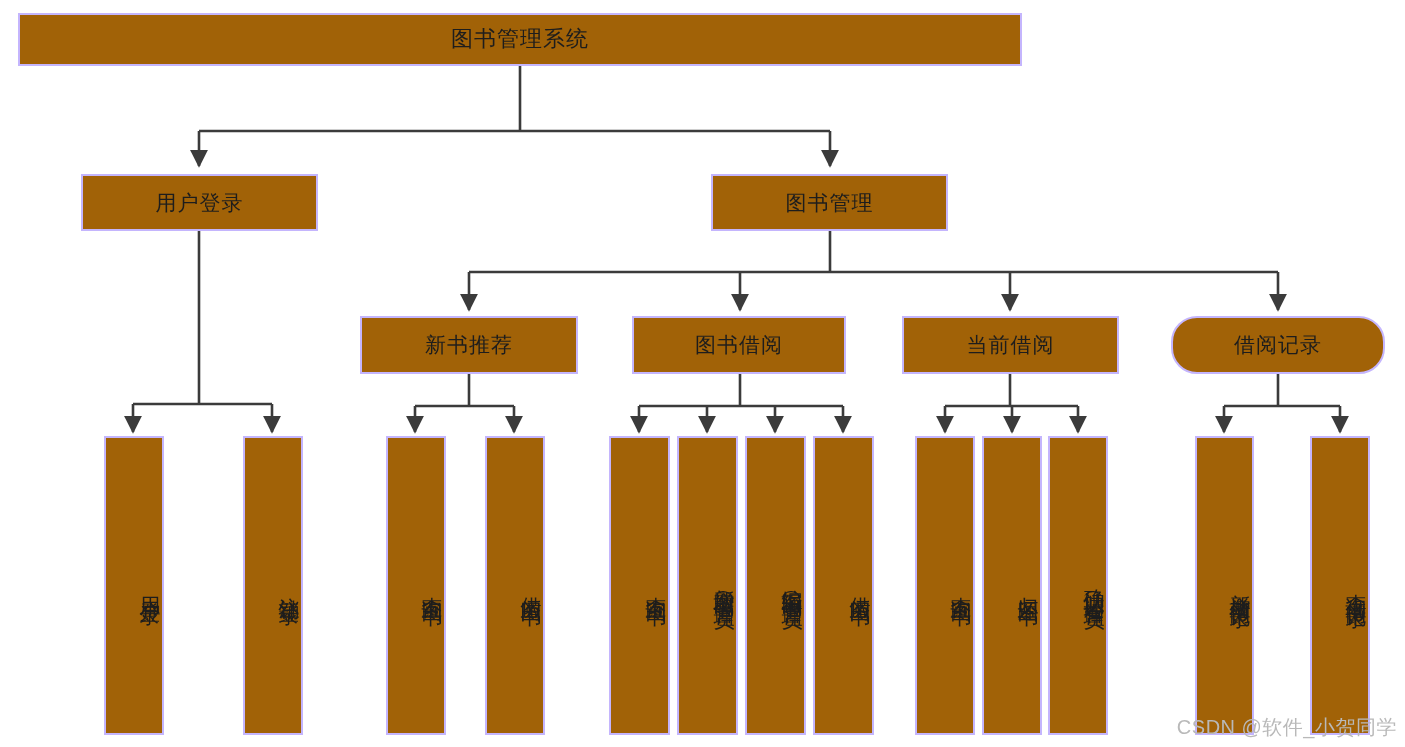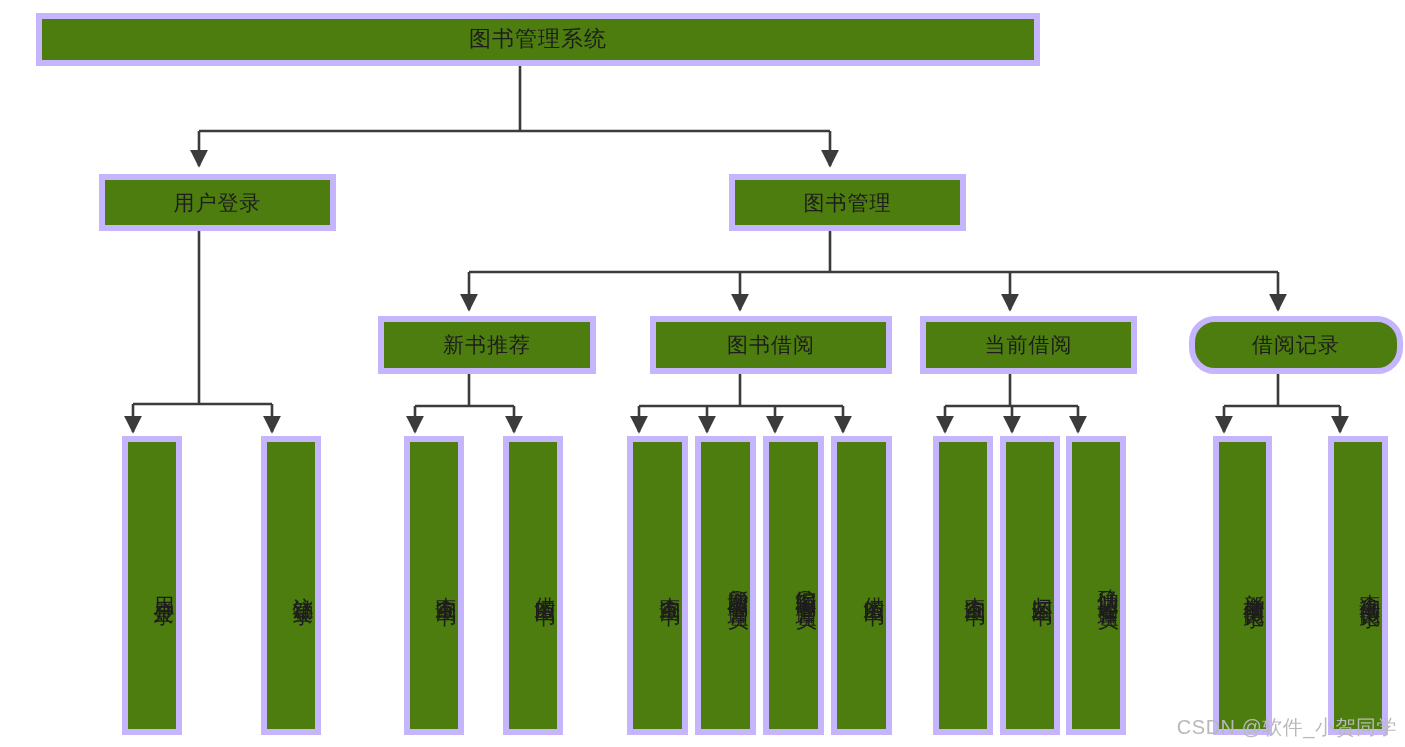--- a/index.html
+++ b/index.html
@@ -15,28 +15,27 @@
     width:1405px;height:747px;
   }
   #wires{
     position:absolute;left:0;top:0;
     width:1405px;height:747px;
     pointer-events:none;
   }
   .node{
     position:absolute;
     box-sizing:border-box;
-    background:#4d7c0f;
-    border:6px solid #c4b5fd;
+    background:#a16207;
+    border:2px solid #c4b5fd;
     display:flex;
     align-items:center;
     justify-content:center;
     color:#1d1d1d;
     z-index:2;
-    margin-left:18px;
   }
   .node.horiz{
     font-size:21px;
     letter-spacing:1px;
     line-height:1.2;
     white-space:nowrap;
   }
   .node.root{ font-size:22px; }
   .node.vert{
     font-size:21px;
@@ -125,21 +124,21 @@
   <div class="node horiz" style="left:81px;top:174px;width:237px;height:57px;">
     <span>用户登录</span>
   </div>
   <div class="node horiz" style="left:711px;top:174px;width:237px;height:57px;">
     <span>图书管理</span>
   </div>
 
   <div class="node horiz" style="left:360px;top:316px;width:218px;height:58px;">
     <span>新书推荐</span>
   </div>
-  <div class="node horiz" style="left:632px;top:316px;width:242px;height:58px;">
+  <div class="node horiz" style="left:632px;top:316px;width:214px;height:58px;">
     <span>图书借阅</span>
   </div>
   <div class="node horiz" style="left:902px;top:316px;width:217px;height:58px;">
     <span>当前借阅</span>
   </div>
   <div class="node horiz" style="left:1171px;top:316px;width:214px;height:58px;border-radius:26px;">
     <span>借阅记录</span>
   </div>
 
   <div class="node vert" style="left:104px;top:436px;width:60px;height:299px;">

